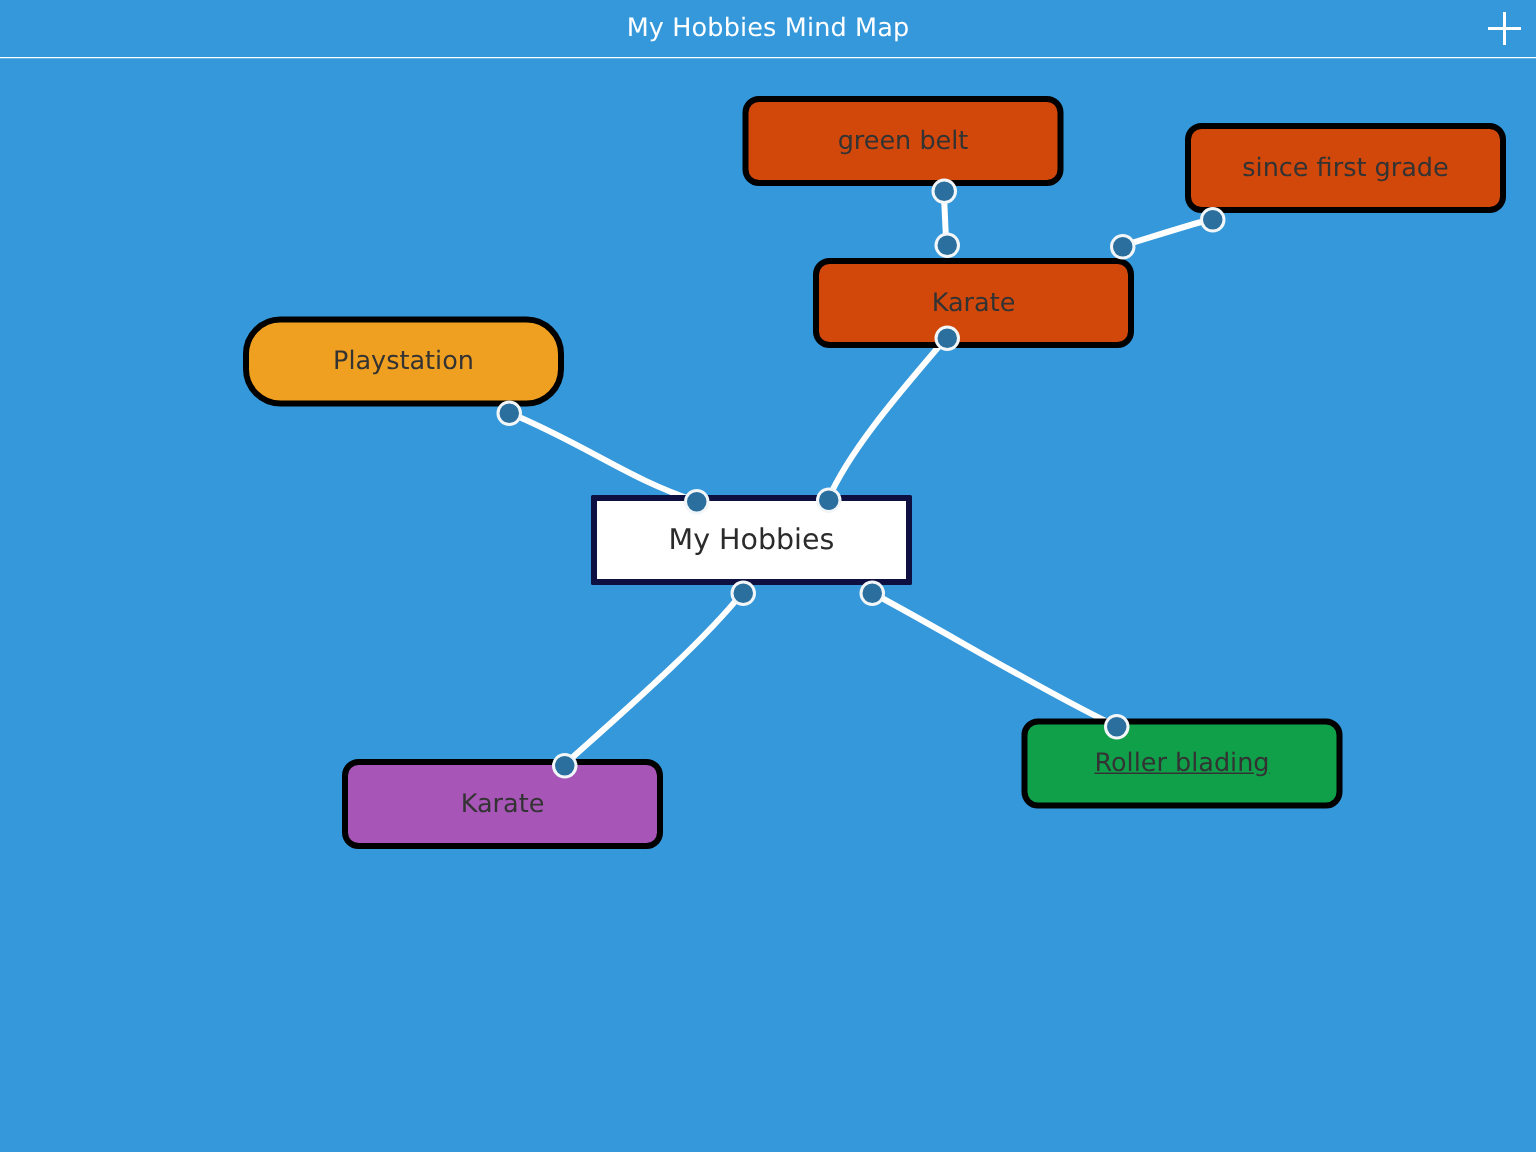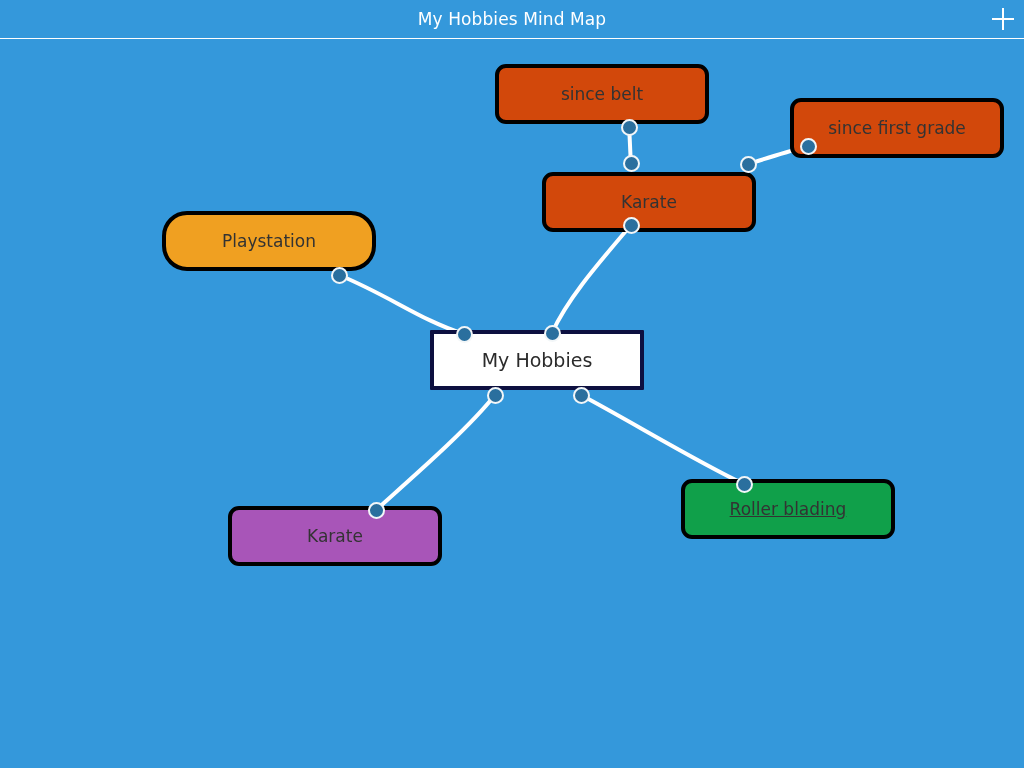--- a/index.html
+++ b/index.html
@@ -135,30 +135,30 @@
   <div class="canvas">
     <svg class="edges" id="edge-layer" width="1024" height="729" viewBox="0 0 1024 729">
         <path d="M 339 236 C 390 257, 420 281, 464 295" stroke="#ffffff" stroke-width="4" fill="none" stroke-linecap="round"></path>
         <path d="M 631 186 C 604 218, 568 258, 552 294" stroke="#ffffff" stroke-width="4" fill="none" stroke-linecap="round"></path>
         <path d="M 495 356 C 468 390, 415 436, 376 471" stroke="#ffffff" stroke-width="4" fill="none" stroke-linecap="round"></path>
         <path d="M 581 356 C 630 382, 699 424, 744 445" stroke="#ffffff" stroke-width="4" fill="none" stroke-linecap="round"></path>
         <path d="M 629 88 C 630 100, 630 112, 631 124" stroke="#ffffff" stroke-width="4" fill="none" stroke-linecap="round"></path>
         <path d="M 748 125 C 768 119, 789 112, 808 107" stroke="#ffffff" stroke-width="4" fill="none" stroke-linecap="round"></path>
       </svg>
     <div id="node-layer">
-        <div class="node root" style="left: 430px; top: 291px; width: 214px; height: 60px; background: rgb(255, 255, 255); border-color: rgb(13, 16, 64); color: rgb(43, 43, 43);">
+        <div class="node root" style="left: 394px; top: 291px; width: 214px; height: 60px; background: rgb(255, 255, 255); border-color: rgb(13, 16, 64); color: rgb(43, 43, 43);">
           <span>My Hobbies</span>
         </div>
         <div class="node round" style="left: 542px; top: 121px; width: 214px; height: 60px; background: rgb(210, 72, 11); border-color: rgb(0, 0, 0); color: rgb(51, 51, 51); margin-top: 12px;">
           <span>Karate</span>
         </div>
         <div class="node round" style="left: 495px; top: 25px; width: 214px; height: 60px; background: rgb(210, 72, 11); border-color: rgb(0, 0, 0); color: rgb(51, 51, 51);">
-          <span>since belt</span>
+          <span>green belt</span>
         </div>
-        <div class="node round" style="left: 790px; top: 43px; width: 214px; height: 60px; background: rgb(210, 72, 11); border-color: rgb(0, 0, 0); color: rgb(51, 51, 51); margin-top: 16px;">
+        <div class="node round" style="left: 790px; top: 43px; width: 214px; height: 60px; background: rgb(210, 72, 11); border-color: rgb(0, 0, 0); color: rgb(51, 51, 51);">
           <span>since first grade</span>
         </div>
         <div class="node round" style="left: 162px; top: 172px; width: 214px; height: 60px; background: rgb(240, 160, 33); border-color: rgb(0, 0, 0); color: rgb(51, 51, 51); border-radius: 25px;">
           <span>Playstation</span>
         </div>
         <div class="node round" style="left: 228px; top: 467px; width: 214px; height: 60px; background: rgb(168, 85, 184); border-color: rgb(0, 0, 0); color: rgb(51, 51, 51);">
           <span>Karate</span>
         </div>
         <div class="node round" style="left: 681px; top: 440px; width: 214px; height: 60px; background: rgb(16, 160, 74); border-color: rgb(0, 0, 0); color: rgb(51, 51, 51); text-decoration: underline;">
           <span>Roller blading</span>

